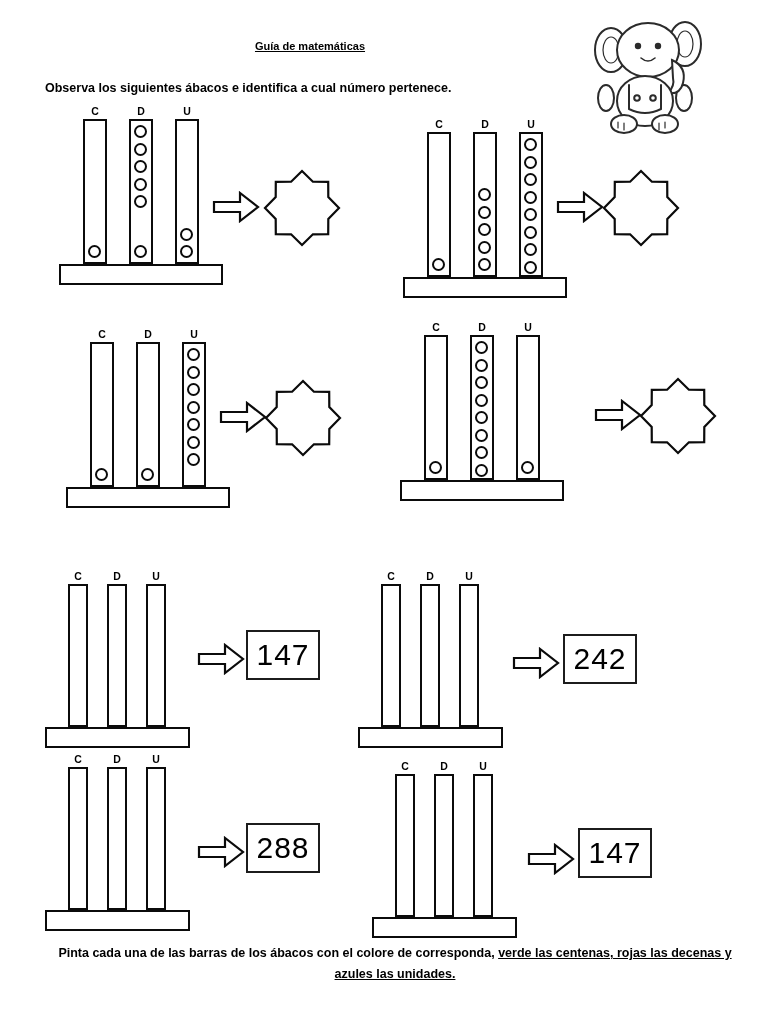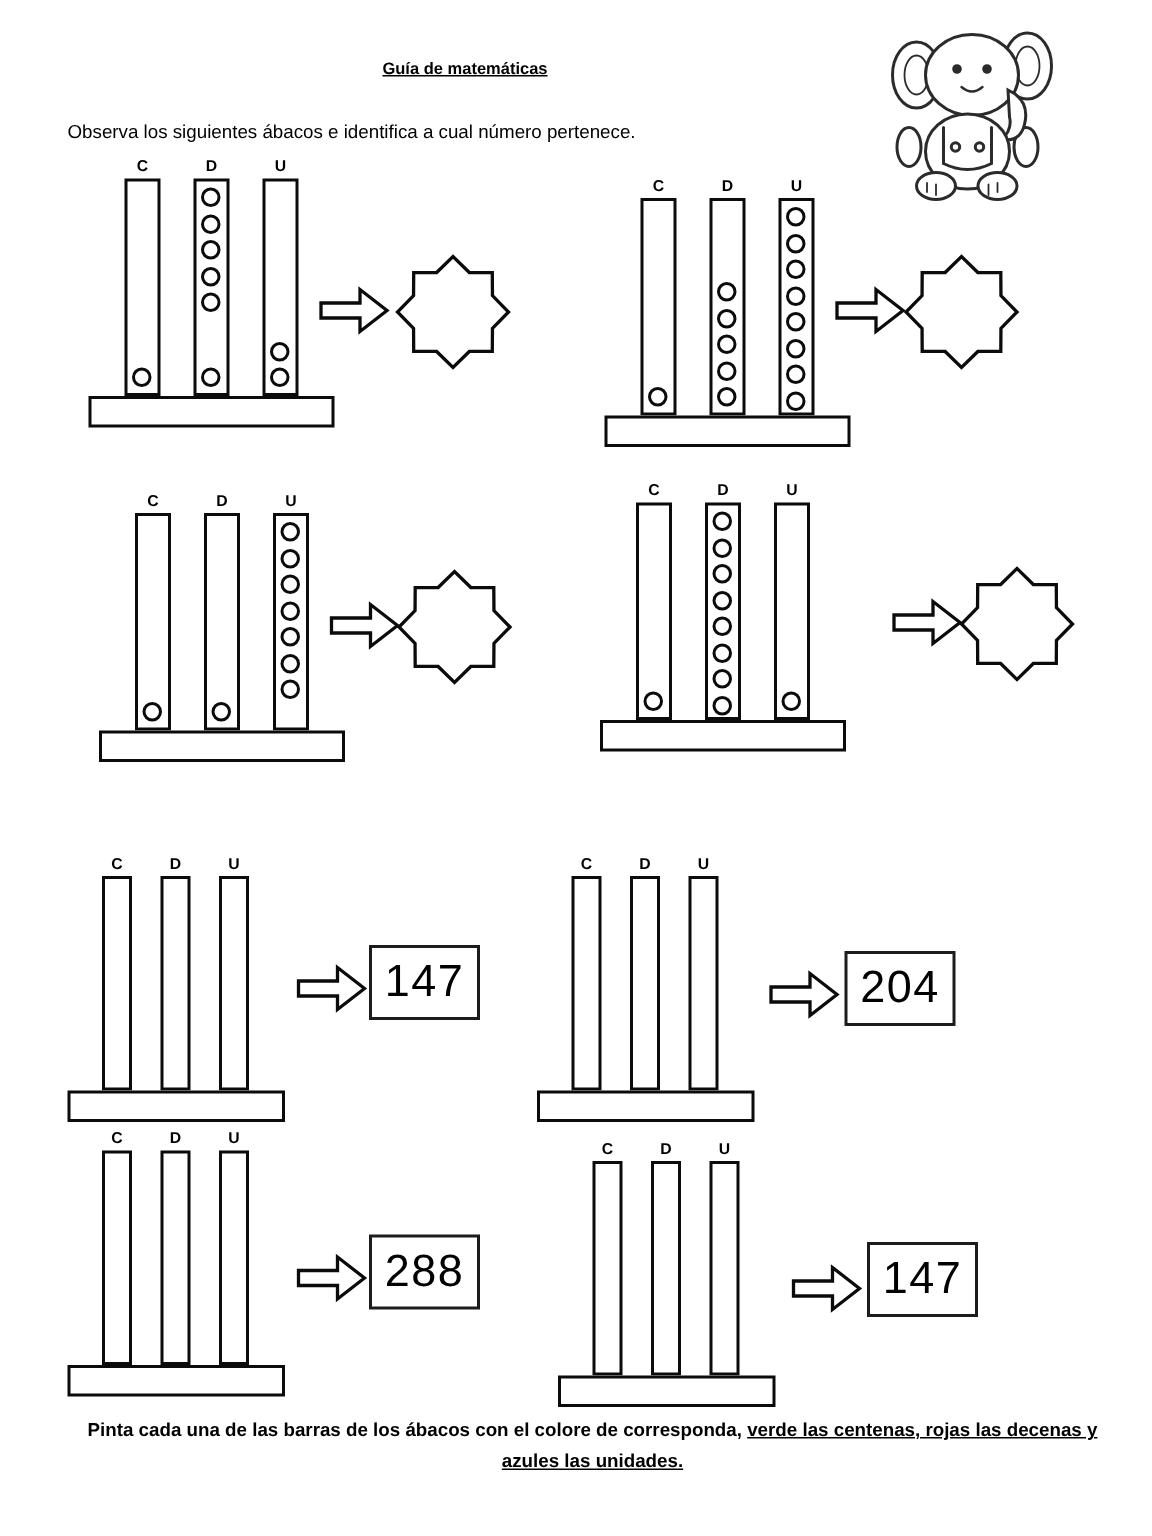--- a/index.html
+++ b/index.html
@@ -1,20 +1,20 @@
 <!DOCTYPE html>
 <html><head>
 <meta charset="utf-8">
 <style>
   html,body{margin:0;padding:0;background:#e9e9e9;}
   .page{position:relative;width:768px;height:1024px;margin:0 auto;background:#ffffff;
         font-family:"Liberation Sans",sans-serif;color:#000;overflow:hidden;}
   .abs{position:absolute;}
   .title{font-size:11px;font-weight:bold;text-decoration:underline;text-align:center;}
-  .instr{font-size:12.5px;font-weight:normal;white-space:nowrap;}
+  .instr{font-size:12.5px;font-weight:bold;white-space:nowrap;}
   .collabel{position:absolute;font-size:10.5px;font-weight:bold;transform:translateX(-50%);}
   .bar{position:absolute;box-sizing:border-box;border:2.5px solid #0b0b0b;background:#fff;}
   .base{position:absolute;box-sizing:border-box;border:2.5px solid #0b0b0b;background:#fff;}
   .bead{position:absolute;box-sizing:border-box;width:13px;height:13px;border:2.6px solid #0b0b0b;
         border-radius:50%;background:#fff;}
   .ansbox{position:absolute;box-sizing:border-box;border:2px solid #1c1c1c;background:#fff;
           display:flex;align-items:center;justify-content:center;font-size:30px;letter-spacing:1px;}
   .footer{font-size:12.5px;font-weight:bold;line-height:1.65;text-align:center;}
   .footer u{text-decoration:underline;}
 </style>
@@ -171,21 +171,21 @@
       <div class="collabel" style="left: 391px; top: 570px;">C</div>
       <div class="bar" style="left: 381px; top: 584px; width: 20px; height: 143px;"></div>
       <div class="collabel" style="left: 430px; top: 570px;">D</div>
       <div class="bar" style="left: 420px; top: 584px; width: 20px; height: 143px;"></div>
       <div class="collabel" style="left: 469px; top: 570px;">U</div>
       <div class="bar" style="left: 459px; top: 584px; width: 20px; height: 143px;"></div>
       <div class="base" style="left: 358px; top: 727px; width: 145px; height: 21px;"></div>
       <div class="abs" style="left: 512px; top: 646px;"><svg width="48" height="34" viewBox="0 0 48 34">
           <path d="M2 12 H28 V3 L46 17 L28 31 V22 H2 Z" fill="#ffffff" stroke="#0b0b0b" stroke-width="2.2" stroke-linejoin="miter"></path>
         </svg></div>
-      <div class="ansbox" style="left: 563px; top: 634px; width: 74px; height: 50px;">204</div>
+      <div class="ansbox" style="left: 563px; top: 634px; width: 74px; height: 50px;">242</div>
       <div class="collabel" style="left: 78px; top: 753px;">C</div>
       <div class="bar" style="left: 68px; top: 767px; width: 20px; height: 143px;"></div>
       <div class="collabel" style="left: 117px; top: 753px;">D</div>
       <div class="bar" style="left: 107px; top: 767px; width: 20px; height: 143px;"></div>
       <div class="collabel" style="left: 156px; top: 753px;">U</div>
       <div class="bar" style="left: 146px; top: 767px; width: 20px; height: 143px;"></div>
       <div class="base" style="left: 45px; top: 910px; width: 145px; height: 21px;"></div>
       <div class="abs" style="left: 197px; top: 835px;"><svg width="48" height="34" viewBox="0 0 48 34">
           <path d="M2 12 H28 V3 L46 17 L28 31 V22 H2 Z" fill="#ffffff" stroke="#0b0b0b" stroke-width="2.2" stroke-linejoin="miter"></path>
         </svg></div>

